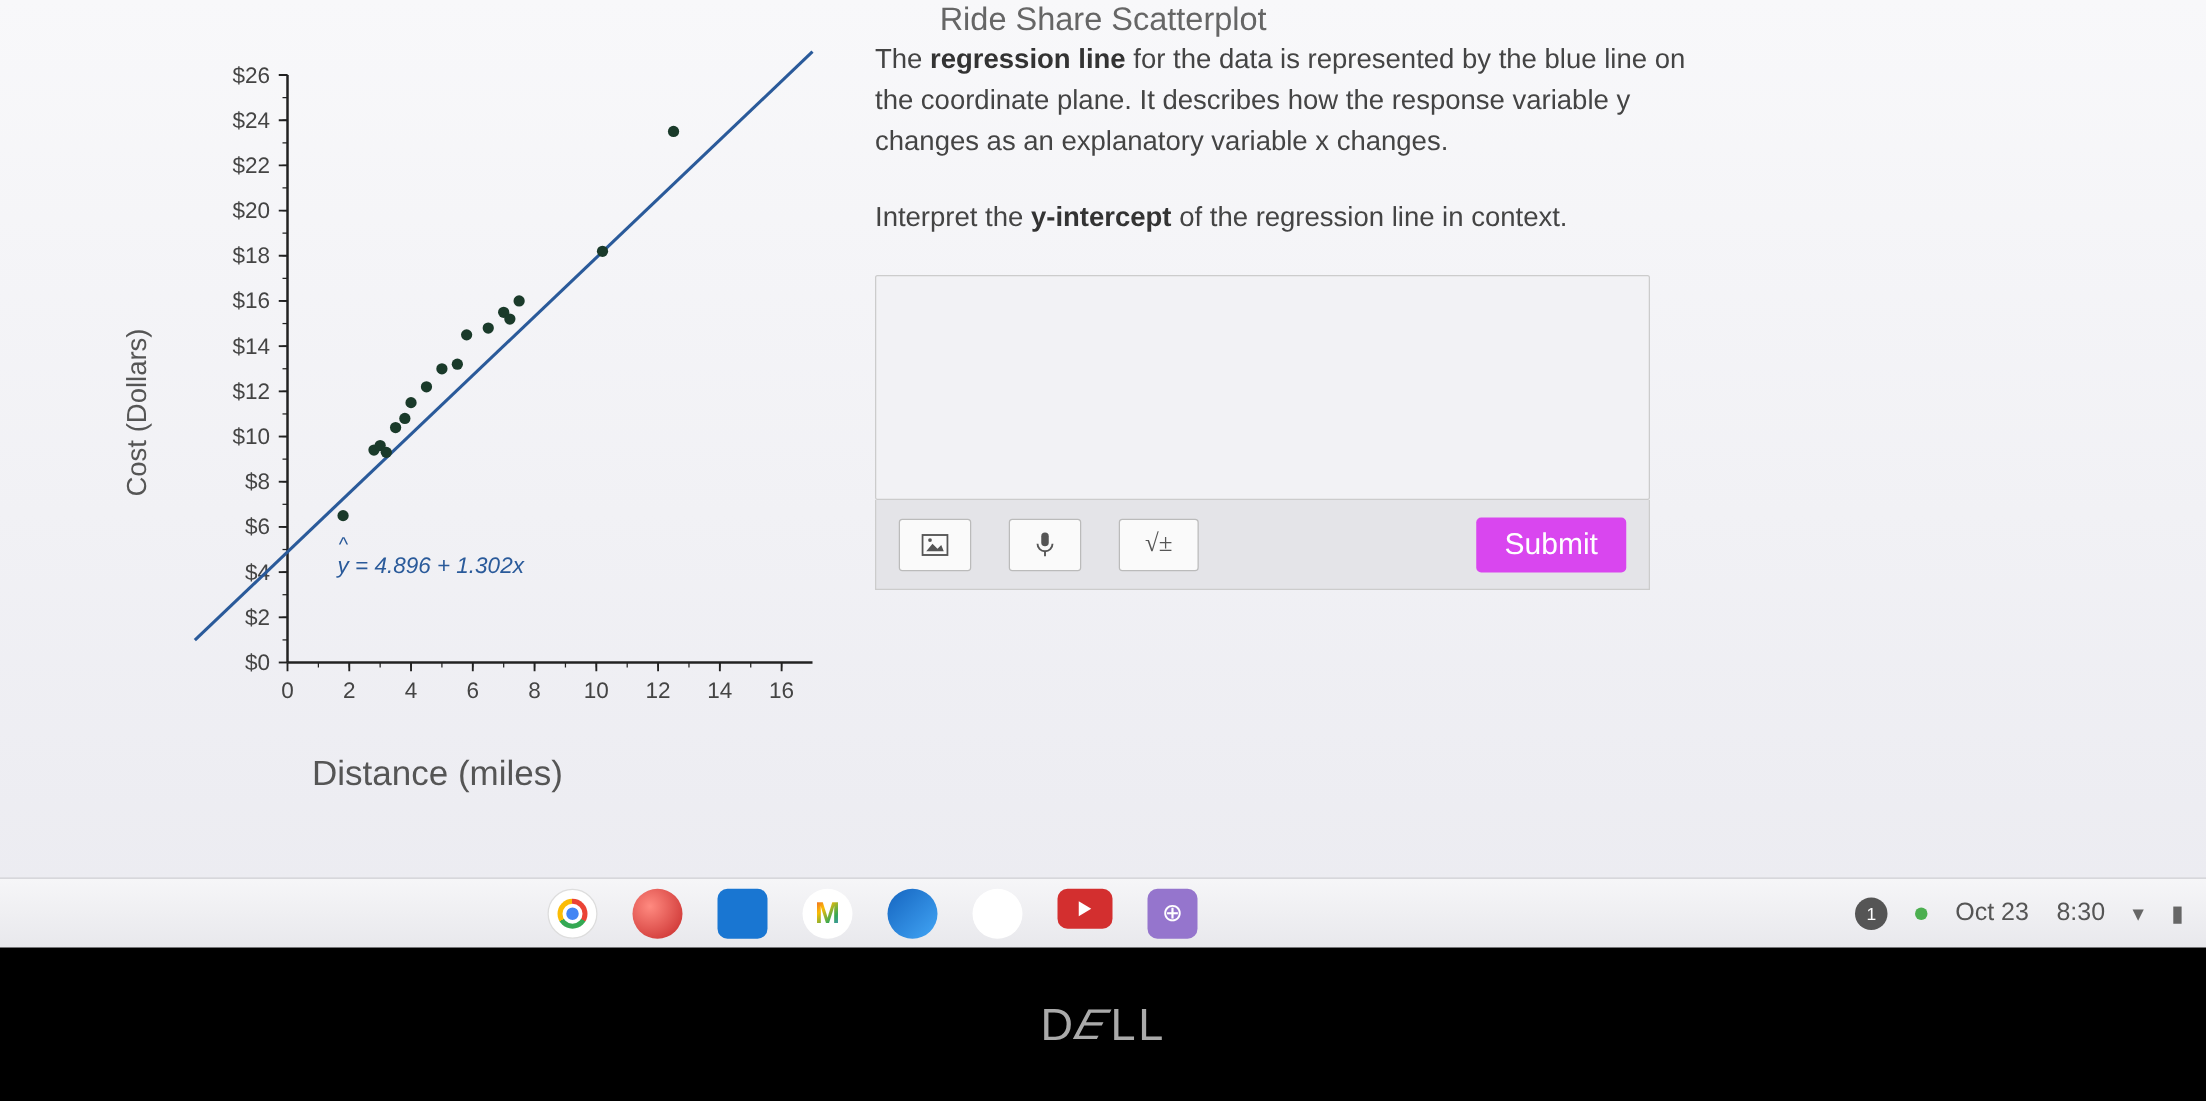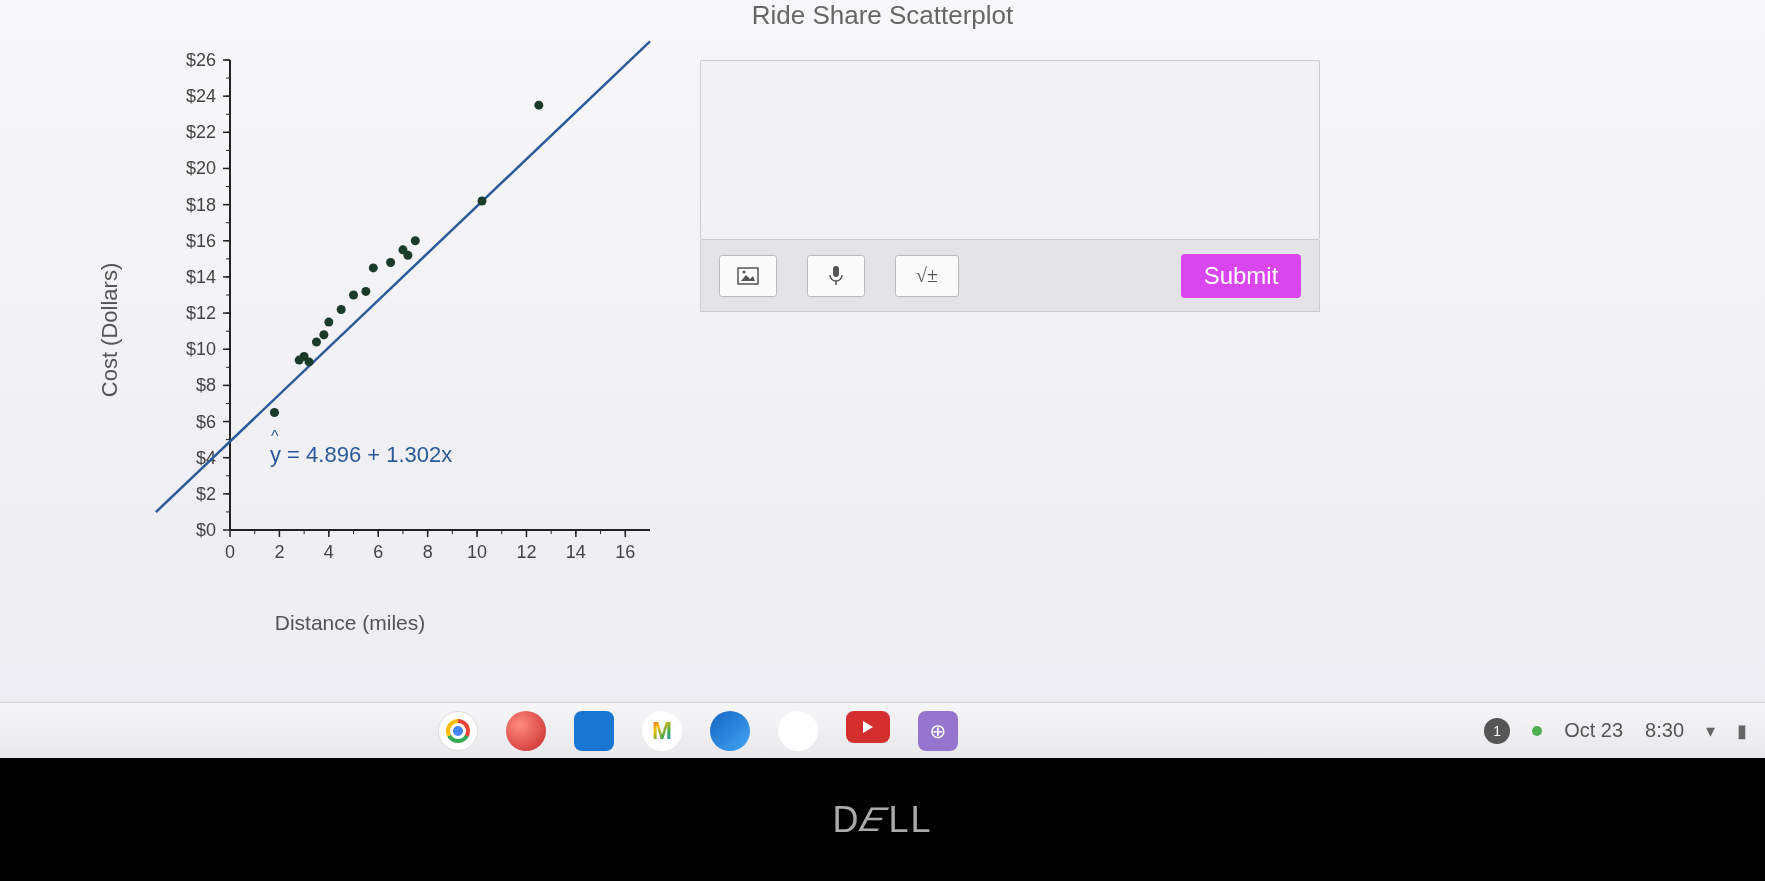--- a/index.html
+++ b/index.html
@@ -17,24 +17,24 @@
   .chart-area {
     position: absolute; left: 40px; top: 30px; width: 620px; height: 600px;
   }
   .ylabel {
     position: absolute; left: 70px; top: 50%; transform: translate(-50%, -50%) rotate(-90deg);
     font-size: 22px; color: #555;
   }
   .chart-svg { position: absolute; left: 0; top: 0; }
   .xlabel {
     position: absolute; bottom: -5px; left: 50%; transform: translateX(-50%);
-    font-size: 21px; color: #555;
+    font-size: 28px; color: #555;
   }
   .equation {
-    position: absolute; left: 230px; top: 412px; font-size: 22px; color: #2a5a9a;
+    position: absolute; left: 230px; top: 412px; font-size: 18px; font-style: italic; color: #2a5a9a;
   }
   .equation .hat { position: relative; }
   .equation .hat::before {
     content: "^"; position: absolute; left: 1px; top: -14px; font-style: normal; font-size: 16px;
   }
   .right-panel {
     position: absolute; left: 700px; top: 30px; width: 650px;
   }
   .explain { font-size: 22px; color: #444; line-height: 1.5; margin-bottom: 28px; }
   .explain b { font-weight: 700; color: #333; }
@@ -241,20 +241,26 @@
         <circle cx="442" cy="171" r="4.5" fill="#1a3a2a"></circle>
         <circle cx="498.82352941176475" cy="75.19230769230768" r="4.5" fill="#1a3a2a"></circle>
       </svg>
     <div class="xlabel">Distance (miles)</div>
     <div class="equation">
       <span class="hat">y</span><span> = 4.896 + 1.302x</span>
     </div>
   </div>
 
   <div class="right-panel">
+    <p class="explain">
+      <span>The </span><b>regression line</b><span>  for the data is represented by the blue line on the coordinate plane. It describes how the response variable y changes as an explanatory variable x changes.</span>
+    </p>
+    <p class="explain">
+      <span>Interpret the </span><b>y-intercept</b><span> of the regression line in context.</span>
+    </p>
 
     <div class="answer-box"></div>
     <div class="toolbar">
       <div class="tool-btn">
         <svg width="22" height="18">
             <rect x="1" y="1" width="20" height="16" fill="none" stroke="#555" stroke-width="1.5"></rect>
             <polygon points="4,14 9,8 13,12 16,9 18,14" fill="#555"></polygon>
             <circle cx="7" cy="5" r="1.5" fill="#555"></circle>
           </svg>
       </div>

